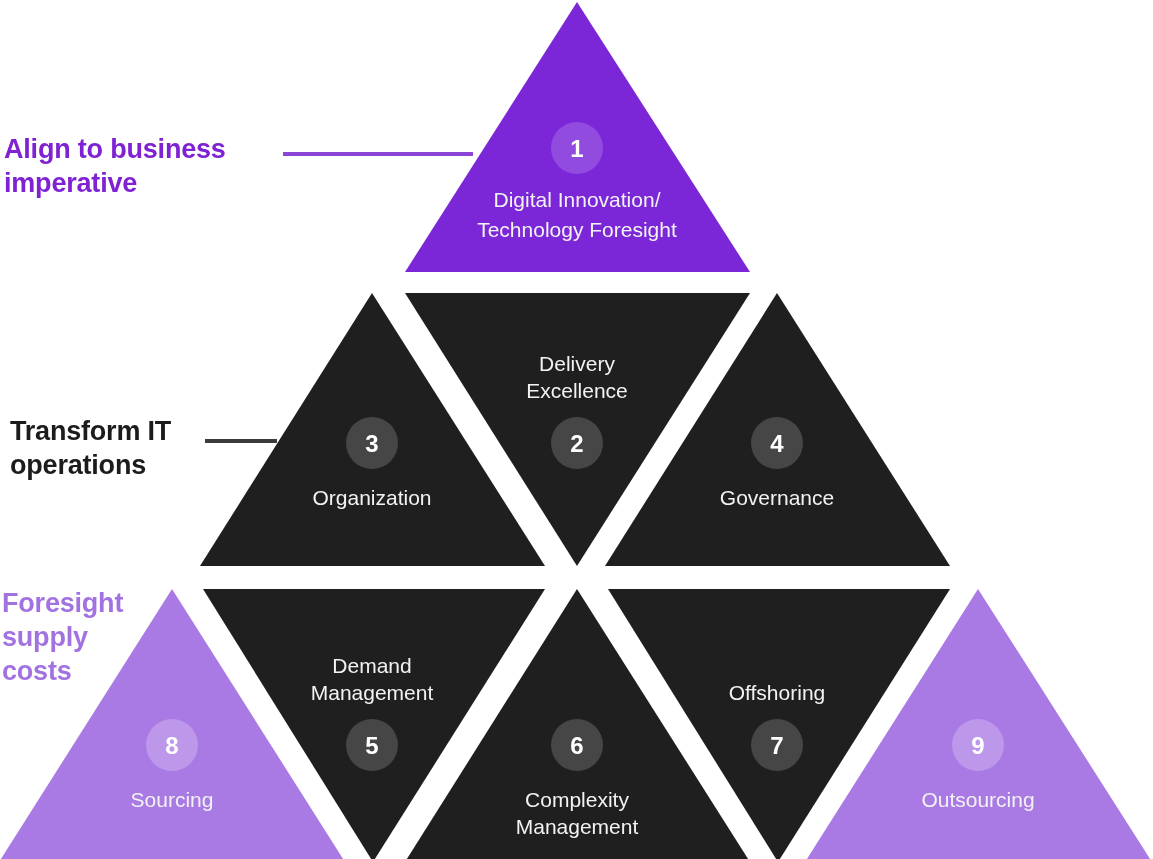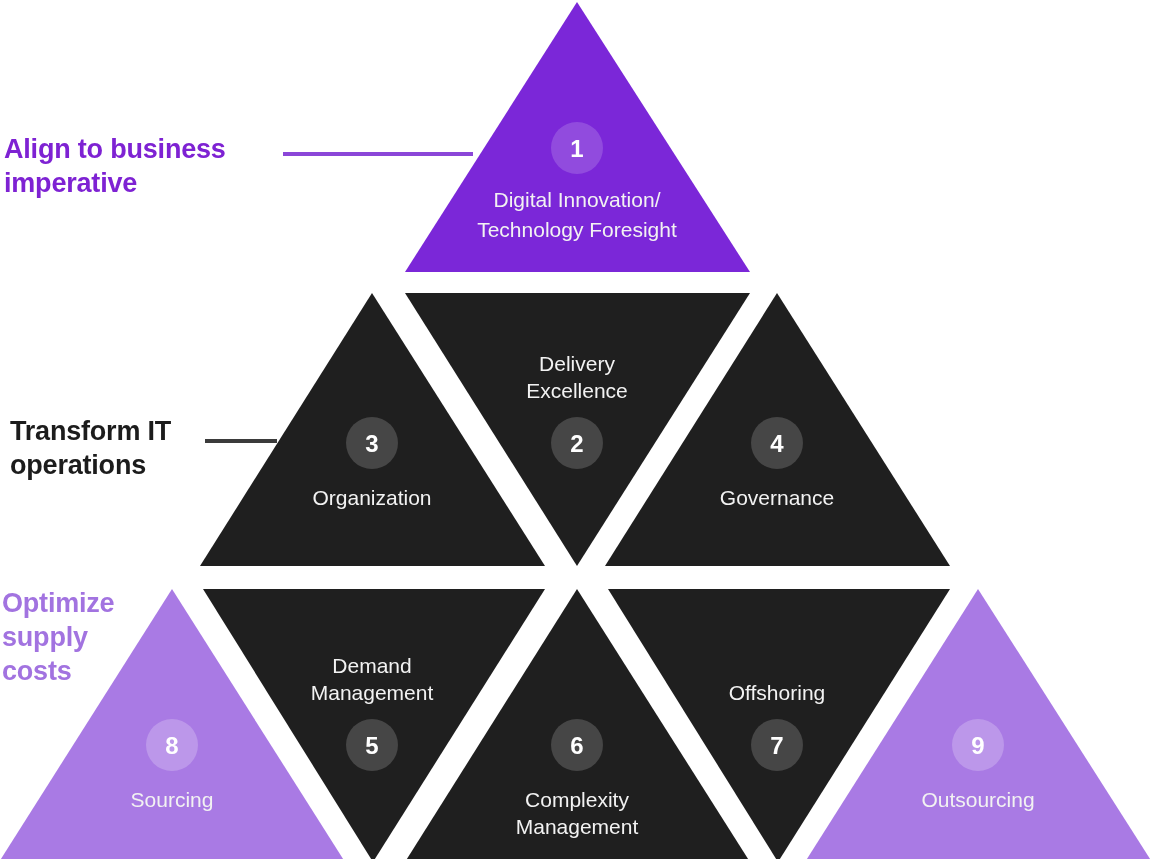--- a/index.html
+++ b/index.html
@@ -161,17 +161,17 @@
   </svg>
 
   <div class="side-label" id="label-align">Align to business
 imperative</div>
   <div class="connector" id="conn-align"></div>
 
   <div class="side-label" id="label-transform">Transform IT
 operations</div>
   <div class="connector" id="conn-transform"></div>
 
-  <div class="side-label" id="label-optimize">Optimize
+  <div class="side-label" id="label-optimize">Foresight
 supply
 costs</div>
 
 </div>
 
 </body></html>

